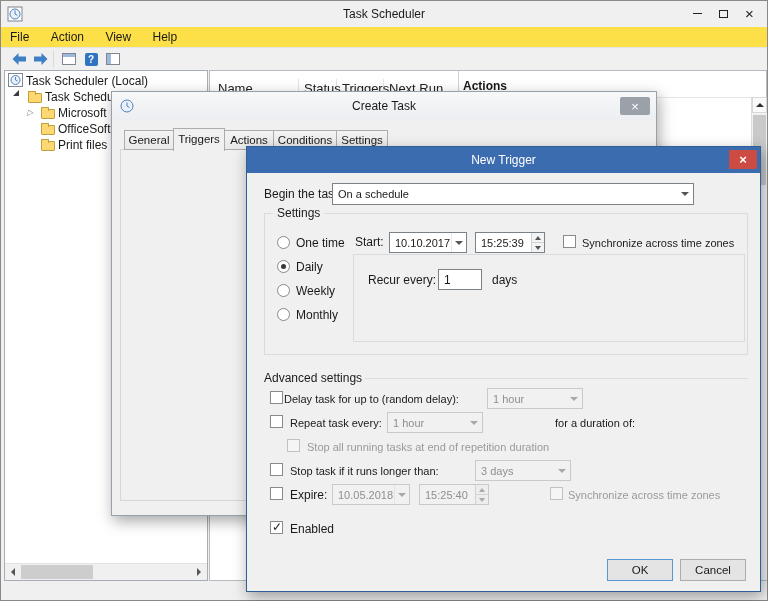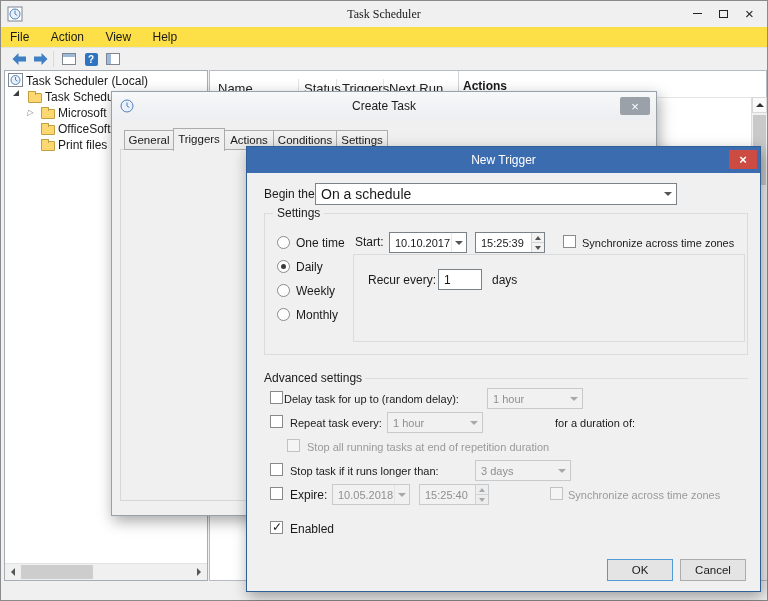--- a/index.html
+++ b/index.html
@@ -5,21 +5,21 @@
   *{margin:0;padding:0;box-sizing:border-box;}
   html,body{width:768px;height:601px;}
   body{position:relative;font-family:"Liberation Sans",sans-serif;font-size:12px;color:#1a1a1a;background:#d8d8d8;overflow:hidden;}
   .screen{position:absolute;inset:0;background:#f0f0f0;border:1px solid #8a8a8a;}
   .L{position:absolute;white-space:nowrap;line-height:14px;}
   .s11{font-size:11px;}
   .s115{font-size:11.5px;}
   .gray{color:#9a9a9a;}
   
   .main-titlebar{position:absolute;left:0;top:0;right:0;height:26px;background:#f0f0f0;}
-  .main-title{position:absolute;left:0;right:0;top:6px;text-align:center;font-family:Liberation Serif, serif;}
+  .main-title{position:absolute;left:0;right:0;top:6px;text-align:center;}
   .wc{position:absolute;top:3px;width:25px;height:19px;display:flex;align-items:center;justify-content:center;color:#222;}
   .ic-min{width:9px;height:1px;background:#222;display:block;}
   .ic-max{width:9px;height:8px;border:1px solid #222;display:block;}
   .ic-close::before{content:"\00d7";font-size:15px;line-height:15px;}
   .appicon{position:absolute;left:6px;top:5px;width:16px;height:16px;}
   
   .menubar{position:absolute;left:0;top:26px;right:0;height:21px;background:#fde047;border-bottom:1px solid #e4e4e4;}
   .menu-item{display:inline-block;padding:3px 9px 0 9px;}
   .toolbar{position:absolute;left:0;top:47px;right:0;height:22px;background:#f0f0f0;}
   .tbtn{position:absolute;top:3px;width:20px;height:16px;display:flex;align-items:center;justify-content:center;}
@@ -227,21 +227,21 @@
     <span class="btn" style="left:94px;top:347px;width:62px;height:22px">Edit...</span>
   </div>
 
   <div class="dlg nt-dlg">
     <div class="nt-titlebar">
       <span class="nt-title">New Trigger</span>
       <span class="nt-close"></span>
     </div>
 
     <span class="L" style="left:17px;top:40px">Begin the task:</span>
-    <div class="field" style="left:68px;top:36px;width:362px;height:22px;font-size:14px">
+    <div class="field" style="left:85px;top:36px;width:362px;height:22px;font-size:11px">
       <span class="txt">On a schedule</span>
       <span class="dd2">
           <i class="tri-dn"></i>
         </span>
     </div>
 
     <div class="group" style="left:17px;top:66px;width:484px;height:142px">
       <span class="glabel">Settings</span>
 
       <span class="radio" style="left:12px;top:22px"></span>

